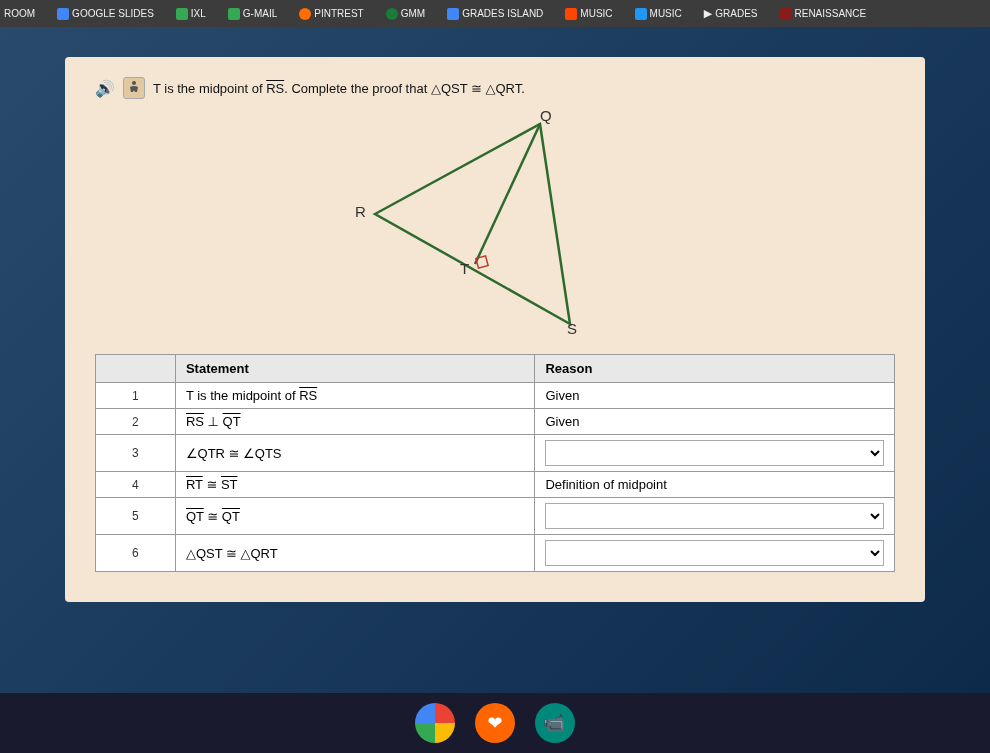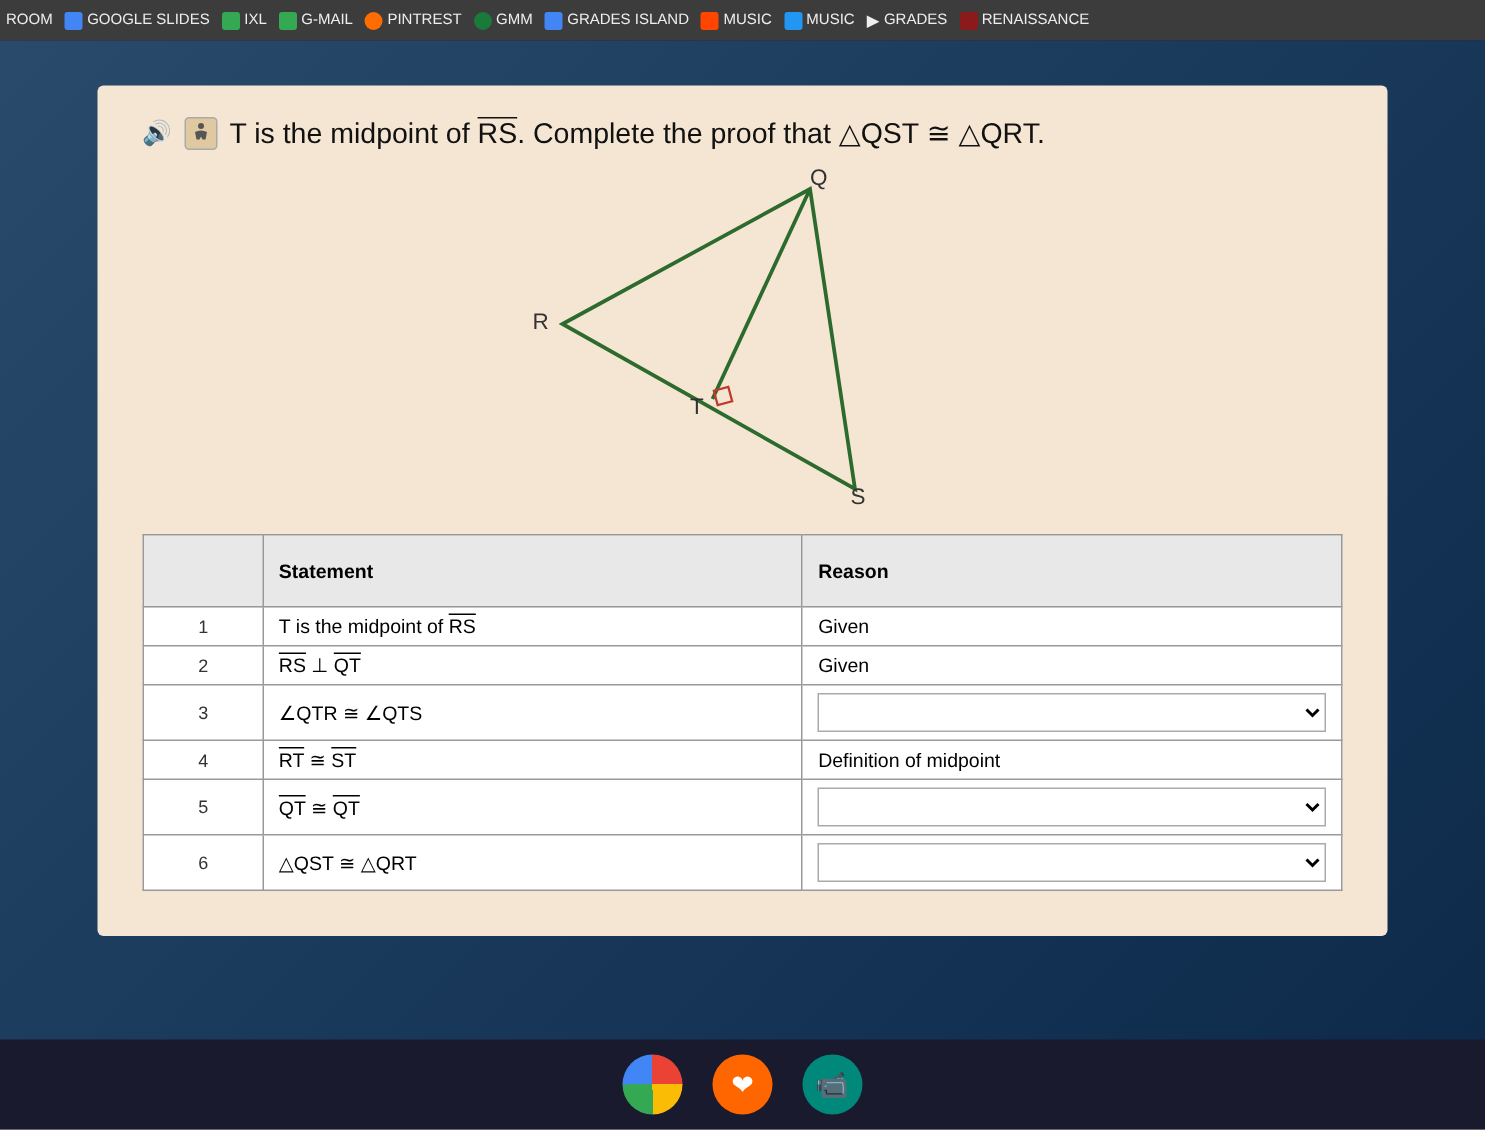--- a/index.html
+++ b/index.html
@@ -13,21 +13,21 @@
       flex-direction: column;
     }
 
     
     .toolbar {
       height: 27px;
       background: #3c3c3c;
       display: flex;
       align-items: center;
       padding: 0 4px;
-      gap: 8px;
+      gap: 22px;
       flex-shrink: 0;
       overflow: hidden;
     }
     .toolbar-item {
       display: flex;
       align-items: center;
       gap: 3px;
       font-size: 10px;
       color: #eee;
       white-space: nowrap;
@@ -84,21 +84,21 @@
       height: 22px;
       background: #e0c8a0;
       border: 1px solid #aaa;
       border-radius: 3px;
       display: inline-flex;
       align-items: center;
       justify-content: center;
       font-size: 10px;
     }
     .problem-text {
-      font-size: 19px;
+      font-size: 13px;
       color: #111;
     }
     .overline { text-decoration: overline; }
 
     
     .diagram-area {
       width: 300px;
       height: 230px;
       margin: 0 auto 15px auto;
       position: relative;
@@ -108,21 +108,21 @@
     .proof-table {
       width: 100%;
       border-collapse: collapse;
       font-size: 13px;
       background: white;
       margin-top: 5px;
     }
     .proof-table th {
       background: #e8e8e8;
       border: 1px solid #999;
-      padding: 16px 10px;
+      padding: 6px 10px;
       text-align: left;
       font-weight: bold;
       font-size: 13px;
     }
     .proof-table td {
       border: 1px solid #999;
       padding: 5px 10px;
       vertical-align: middle;
     }
     .proof-table .row-num {

